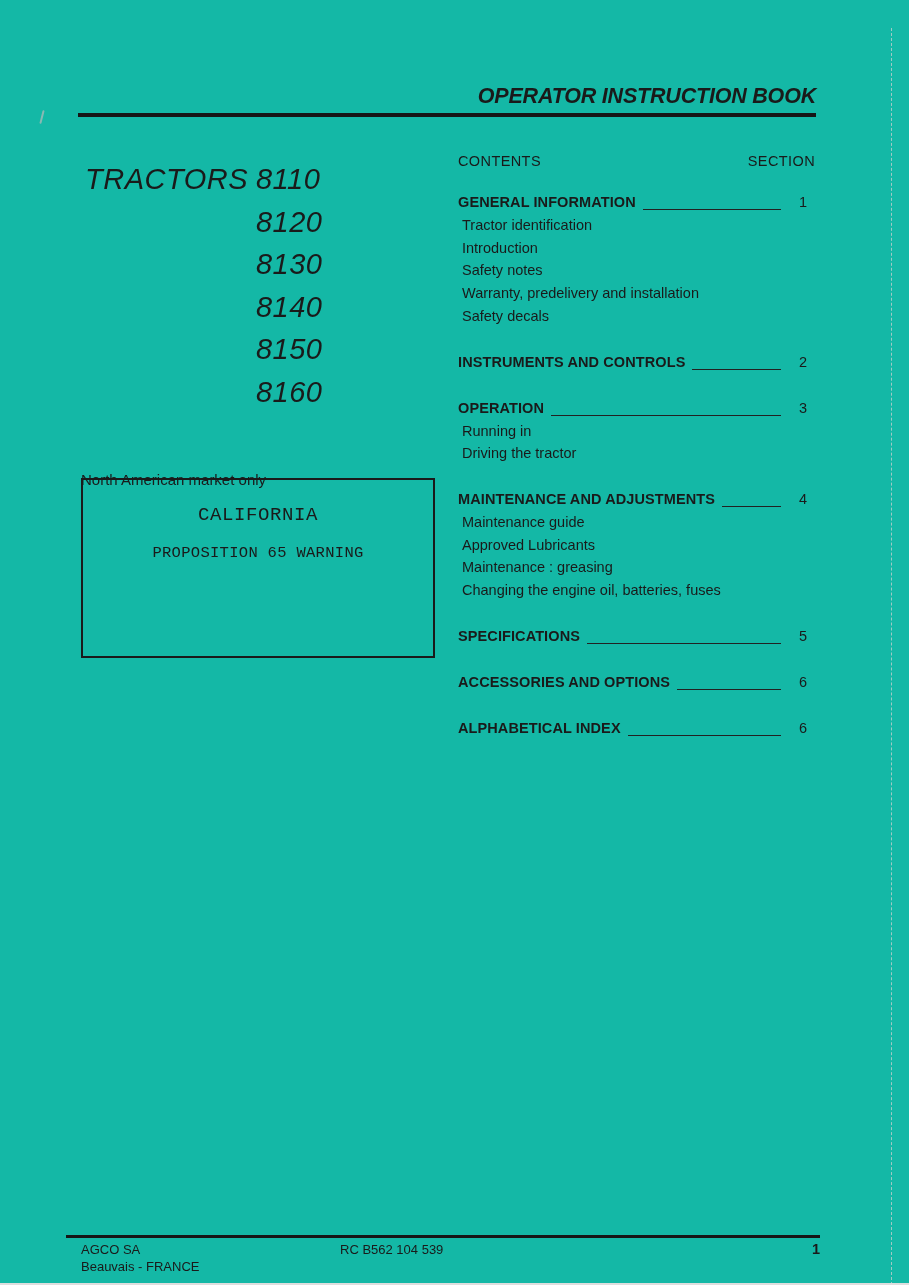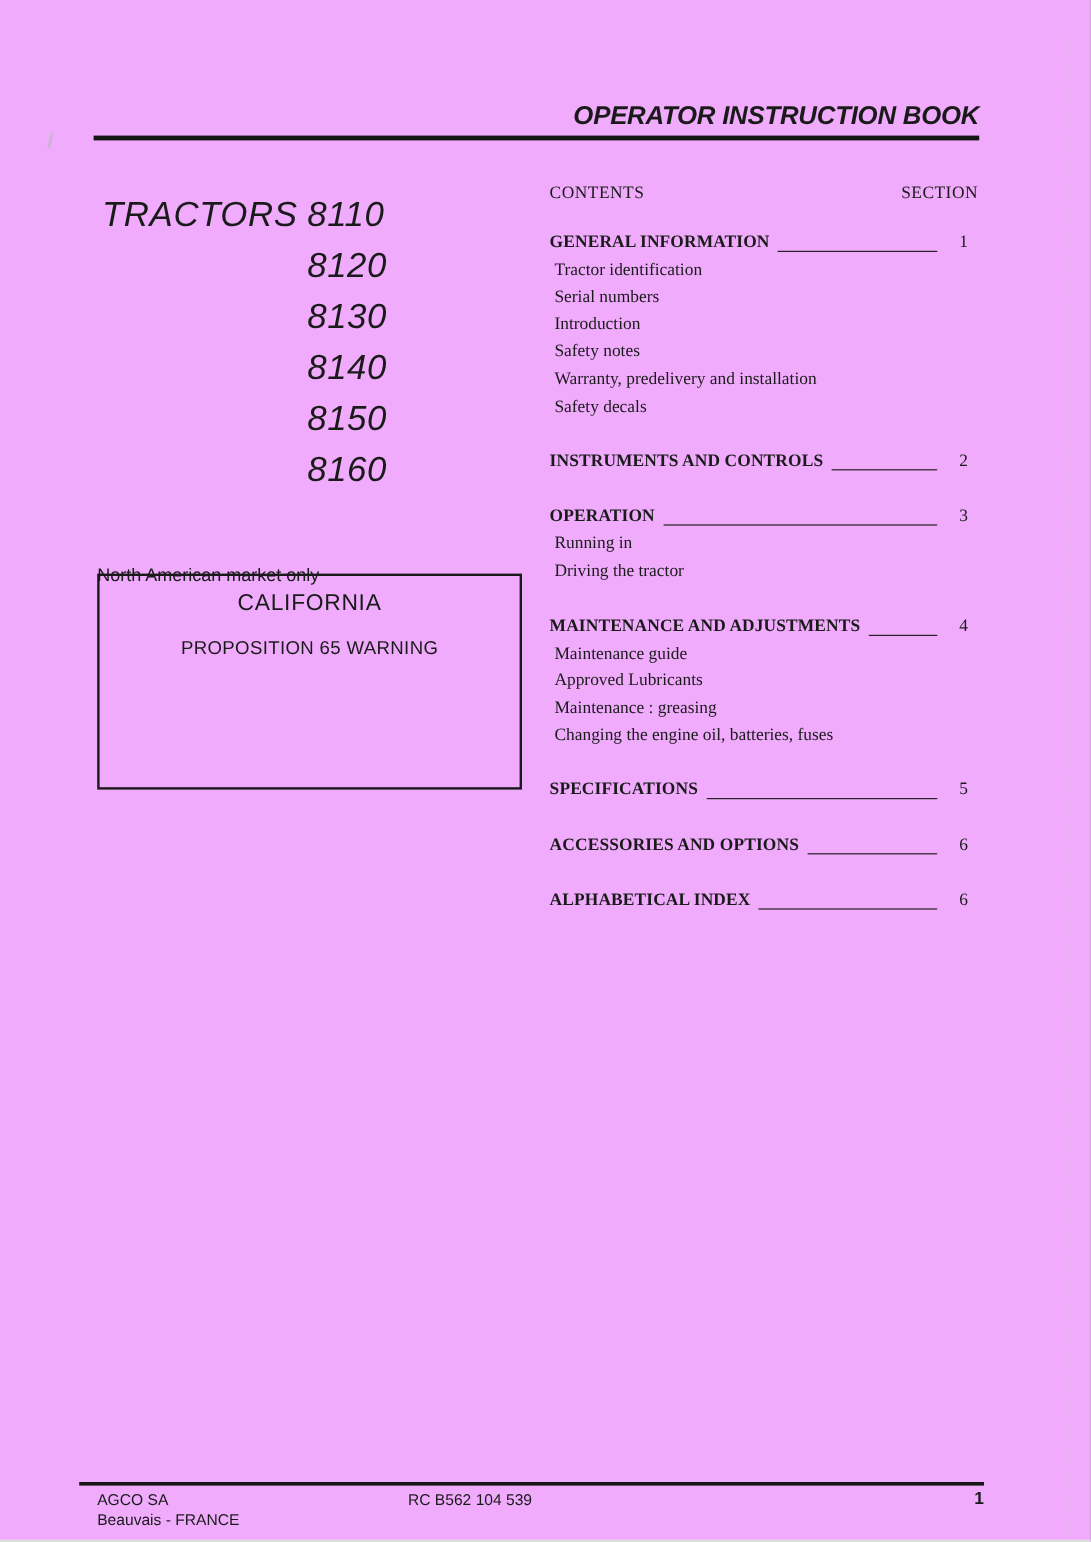--- a/index.html
+++ b/index.html
@@ -1,21 +1,21 @@
 <!DOCTYPE html>
 <html><head>
 <meta charset="utf-8">
 <style>
   * { margin: 0; padding: 0; box-sizing: border-box; }
   html, body { background: #9a9a9a; }
   .page {
     position: relative;
     width: 909px;
     height: 1285px;
-    background: #f0abfc;
+    background: #14b8a6;
     margin: 0 auto;
     overflow: hidden;
     font-family: "Liberation Sans", sans-serif;
     color: #1a1a1a;
   }
 
   
   .header-title {
     position: absolute;
     top: 84px;
@@ -67,21 +67,22 @@
     font-weight: 400;
   }
   .warning-box {
     position: absolute;
     left: 81px;
     top: 478px;
     width: 354px;
     height: 180px;
     border: 2px solid #1a1a1a;
     text-align: center;
-    padding-top: 11px;
+    padding-top: 23px;
+    font-family: Liberation Mono, monospace;
   }
   .warning-title {
     font-size: 19px;
     letter-spacing: 0.6px;
     line-height: 24px;
   }
   .warning-subtitle {
     margin-top: 16px;
     font-size: 15.5px;
     letter-spacing: 0.3px;
@@ -93,21 +94,20 @@
     line-height: 22.5px;
   }
 
   
   .toc {
     position: absolute;
     left: 458px;
     top: 152px;
     width: 357px;
     font-size: 14.5px;
-    font-family: Liberation Serif, serif;
   }
   .toc-header {
     display: flex;
     justify-content: space-between;
     font-size: 14.5px;
     letter-spacing: 0.4px;
     line-height: 18px;
   }
   .toc-entry { margin-top: 23px; }
   .toc-entry.first { margin-top: 21px; }
@@ -237,21 +237,20 @@
       <span>SECTION</span>
     </div>
 
     <div class="toc-entry first">
       <div class="toc-heading">
         <span class="toc-label">GENERAL INFORMATION</span>
         <span class="toc-leader"></span>
         <span class="toc-num">1</span>
       </div>
       <div class="toc-subitem">Tractor identification</div>
-      <div class="toc-subitem">Serial numbers</div>
       <div class="toc-subitem">Introduction</div>
       <div class="toc-subitem">Safety notes</div>
       <div class="toc-subitem">Warranty, predelivery and installation</div>
       <div class="toc-subitem">Safety decals</div>
     </div>
 
     <div class="toc-entry">
       <div class="toc-heading">
         <span class="toc-label">INSTRUMENTS AND CONTROLS</span>
         <span class="toc-leader"></span>

